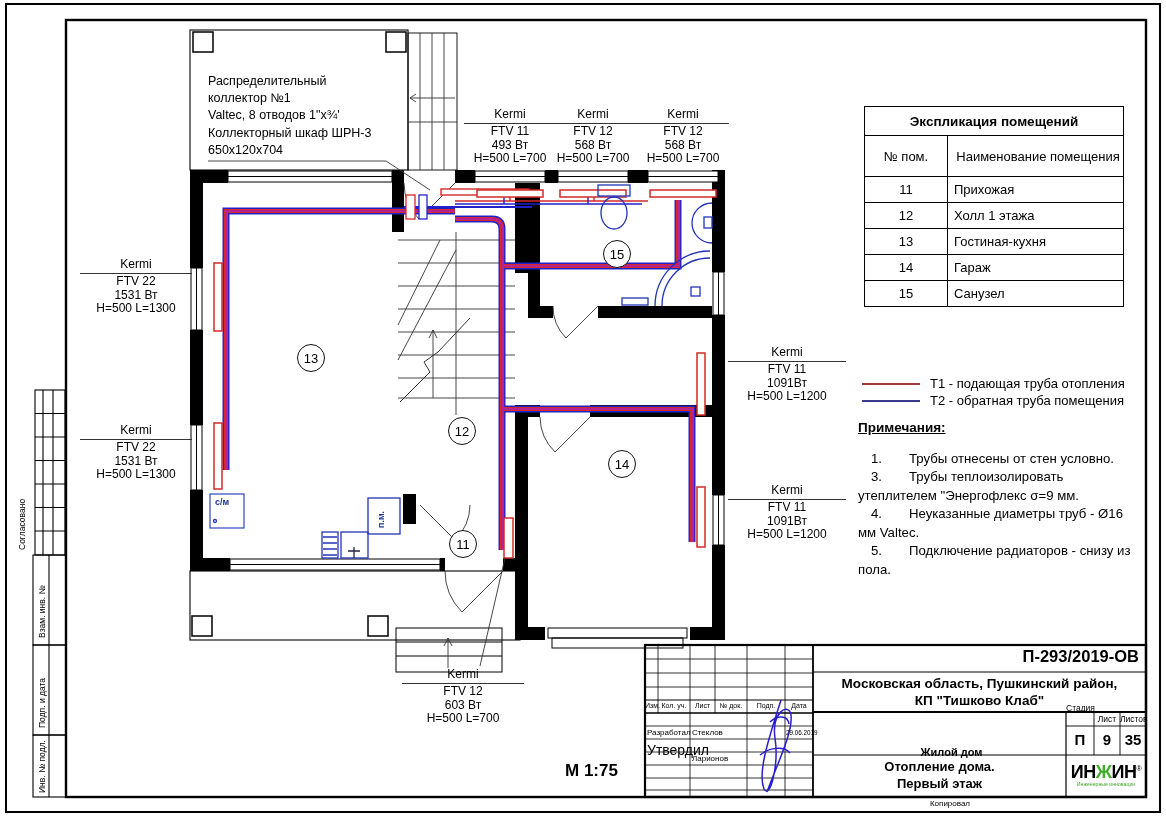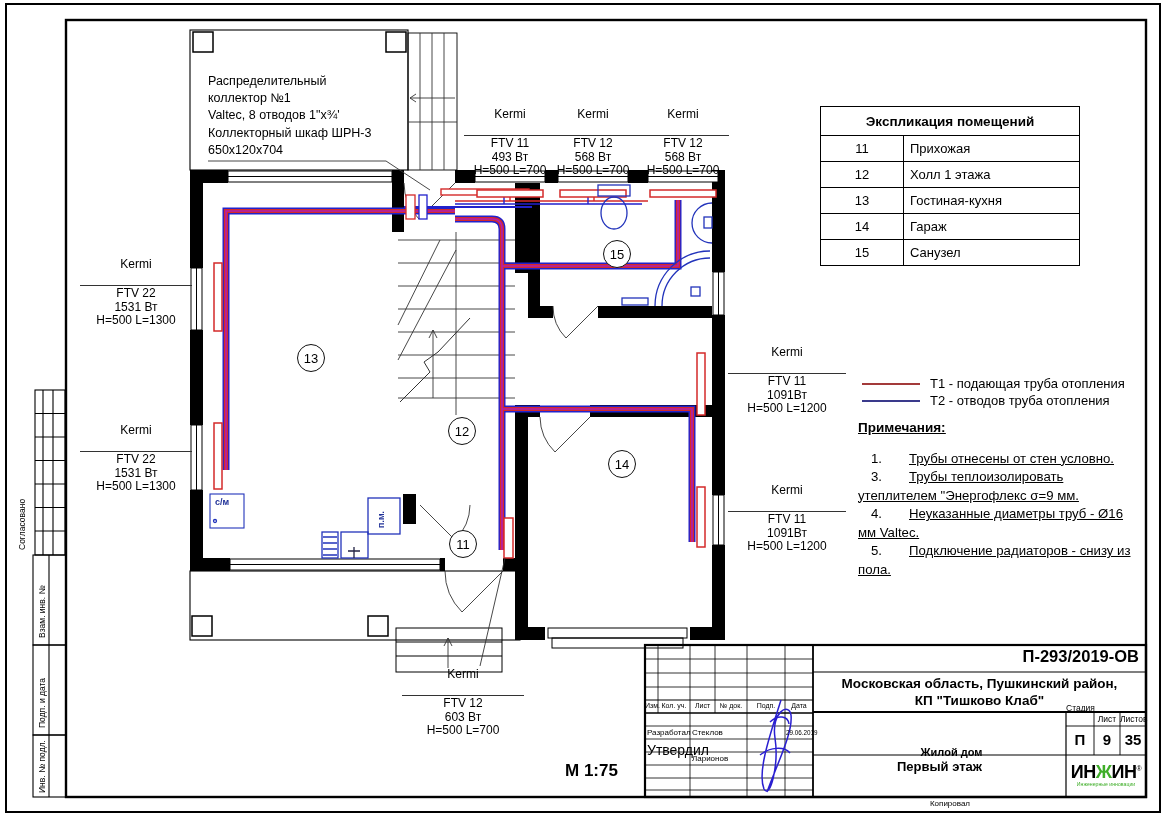--- a/index.html
+++ b/index.html
@@ -3,37 +3,37 @@
 <meta charset="utf-8">
 <style>
   html,body{margin:0;padding:0;background:#fff;}
   #sheet{position:relative;width:1166px;height:816px;background:#fff;overflow:hidden;
          font-family:"Liberation Sans",sans-serif;color:#000;}
   #plan-svg{position:absolute;left:0;top:0;z-index:1;}
   .t{position:absolute;z-index:2;white-space:nowrap;}
   .circ{position:absolute;z-index:2;width:26px;height:26px;border:1.4px solid #111;border-radius:50%;
         background:#fff;display:flex;align-items:center;justify-content:center;font-size:13px;}
   .radlab{position:absolute;z-index:2;text-align:center;font-size:12px;line-height:13.8px;}
-  .radlab .b{display:block;border-bottom:1.1px solid #333;padding-bottom:13px;margin-bottom:1px;}
+  .radlab .b{display:block;border-bottom:1.1px solid #333;padding-bottom:1px;margin-bottom:1px;}
   .radlab span{display:block;}
   .vlabel{position:absolute;z-index:2;transform:rotate(-90deg);transform-origin:left top;
           font-size:8.5px;white-space:nowrap;}
   .collector-note{position:absolute;z-index:2;left:208px;top:73px;font-size:12.5px;line-height:17.2px;}
   
-  #room-table{position:absolute;z-index:2;left:820px;top:106px;border-collapse:collapse;border-radius:25px;}
+  #room-table{position:absolute;z-index:2;left:864px;top:106px;border-collapse:collapse;border-radius:25px;}
   #room-table td,#room-table th{border:1.5px solid #000;font-size:13px;}
   #room-table .title{font-weight:bold;font-size:13.5px;text-align:center;height:26px;}
   #room-table .hdr{font-weight:bold;text-align:center;height:38px;}
   #room-table .cnum{width:80px;text-align:center;height:23px;font-weight:normal;}
   #room-table .cname{width:168px;text-align:left;padding-left:6px;font-weight:normal;white-space:normal;}
   
   .leg-line{position:absolute;z-index:2;width:58px;height:0;}
   .leg-text{position:absolute;z-index:2;font-size:13px;}
   
-  #notes{position:absolute;z-index:2;left:858px;top:419px;width:278px;font-size:13.2px;line-height:18.5px;text-decoration:underline;}
+  #notes{position:absolute;z-index:2;left:858px;top:419px;width:278px;font-size:13.2px;line-height:18.5px;}
   #notes .ttl{font-weight:bold;text-decoration:underline;font-size:13.5px;margin-bottom:12px;}
   #notes .note{white-space:normal;}
   #notes .num{display:inline-block;margin-left:13px;margin-right:27px;}
   
   .tb{position:absolute;z-index:3;}
   .c{text-align:center;}
   .logo-line{font-size:18px;font-weight:900;letter-spacing:-0.5px;line-height:18px;}
   .logo-sub{font-size:5.2px;line-height:6px;}
   .fix-label{position:absolute;z-index:2;font-size:9px;font-weight:bold;color:#223399;}
 </style>
@@ -314,20 +314,24 @@
 <div class="fix-label" style="left:376px;top:528px;transform:rotate(-90deg);transform-origin:left top;">п.м.</div>
 
 <div class="t" style="left:565px;top:761px;font-size:17px;font-weight:bold;">М 1:75</div>
 
 <table id="room-table">
   <tbody>
         <tr>
           <td class="title" colspan="2">Экспликация помещений</td>
         </tr>
   <tr>
+    <td class="hdr cnum">№ пом.</td>
+    <td class="hdr cname" style="text-align:center;">Наименование помещения</td>
+  </tr>
+  <tr>
     <td class="cnum">11</td>
     <td class="cname">Прихожая</td>
   </tr>
   <tr>
     <td class="cnum">12</td>
     <td class="cname">Холл 1 этажа</td>
   </tr>
   <tr>
     <td class="cnum">13</td>
     <td class="cname">Гостиная-кухня</td>
@@ -339,37 +343,38 @@
   <tr>
     <td class="cnum">15</td>
     <td class="cname">Санузел</td>
   </tr>
 </tbody>
     </table>
 
 <div class="leg-line" style="left:862px;top:383px;border-top:2px solid #a33a3a;"></div>
 <div class="leg-text" style="left:930px;top:376px;">Т1 - подающая труба отопления</div>
 <div class="leg-line" style="left:862px;top:400px;border-top:2px solid #3a3a8c;"></div>
-<div class="leg-text" style="left:930px;top:393px;">Т2 - отводов труба отопления</div>
+<div class="leg-text" style="left:930px;top:393px;">Т2 - обратная труба помещения</div>
 
 <div id="notes">
   <div class="ttl">Примечания:</div>
   <div class="note"><span class="num">1.</span><span>Трубы отнесены от стен условно.</span></div>
   <div class="note"><span class="num">3.</span><span>Трубы теплоизолировать утеплителем "Энергофлекс σ=9 мм.</span></div>
   <div class="note"><span class="num">4.</span><span>Неуказанные диаметры труб - Ø16 мм Valtec.</span></div>
   <div class="note"><span class="num">5.</span><span>Подключение радиаторов - снизу из пола.</span></div>
 </div>
 
 <div class="tb" style="left:813px;top:647px;width:326px;text-align:right;padding-right:14px;font-size:16.5px;font-weight:bold;">П-293/2019-ОВ</div>
 <div class="tb c" style="left:813px;top:675px;width:333px;font-size:13.5px;font-weight:bold;line-height:17px;">
   <div>Московская область, Пушкинский район,</div>
   <div>КП "Тишково Клаб"</div>
 </div>
 <div class="tb c" style="left:813px;top:746px;width:277px;font-size:11px;font-weight:bold;">Жилой дом</div>
 <div class="tb c" style="left:813px;top:758px;width:253px;font-size:13px;font-weight:bold;line-height:17px;">
+  <div>Отопление дома.</div>
   <div>Первый этаж</div>
 </div>
 <div class="tb c" style="left:1066px;top:703px;width:28px;font-size:8.5px;">Стадия</div>
 <div class="tb c" style="left:1094px;top:714px;width:26px;font-size:8.5px;">Лист</div>
 <div class="tb c" style="left:1120px;top:714px;width:26px;font-size:8.5px;">Листов</div>
 <div class="tb c" style="left:1066px;top:731px;width:28px;font-size:15px;font-weight:bold;">П</div>
 <div class="tb c" style="left:1094px;top:731px;width:26px;font-size:15px;font-weight:bold;">9</div>
 <div class="tb c" style="left:1120px;top:731px;width:26px;font-size:15px;font-weight:bold;">35</div>
 
 <div class="tb c" style="left:645px;top:702px;width:13px;font-size:7px;">Изм.</div>

